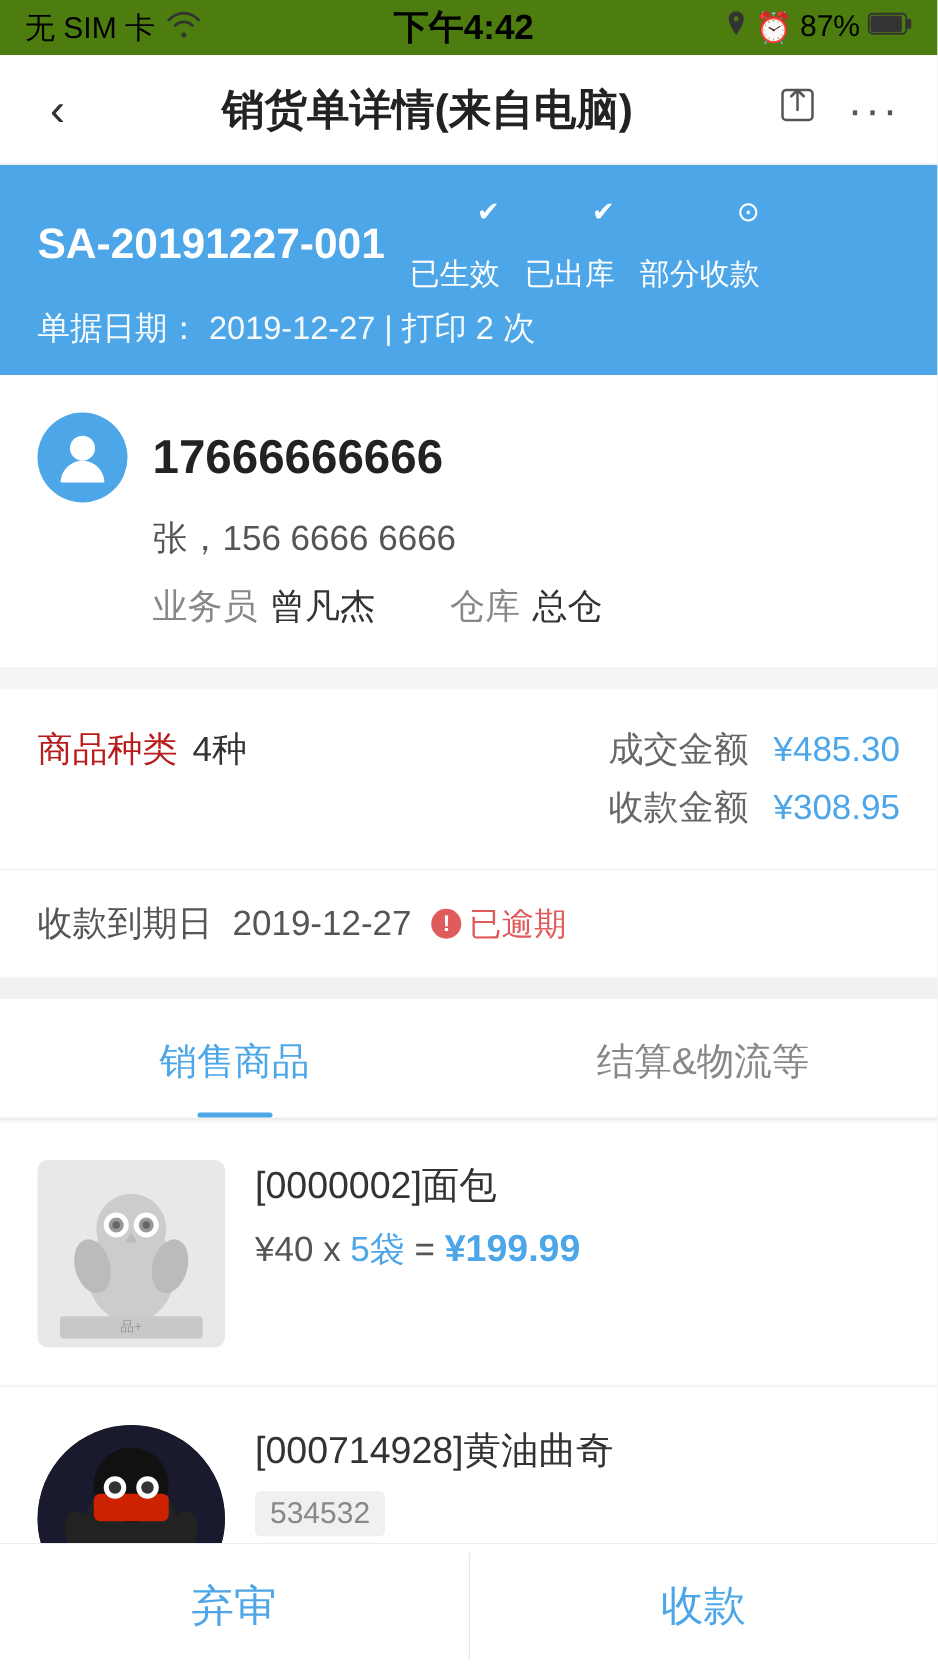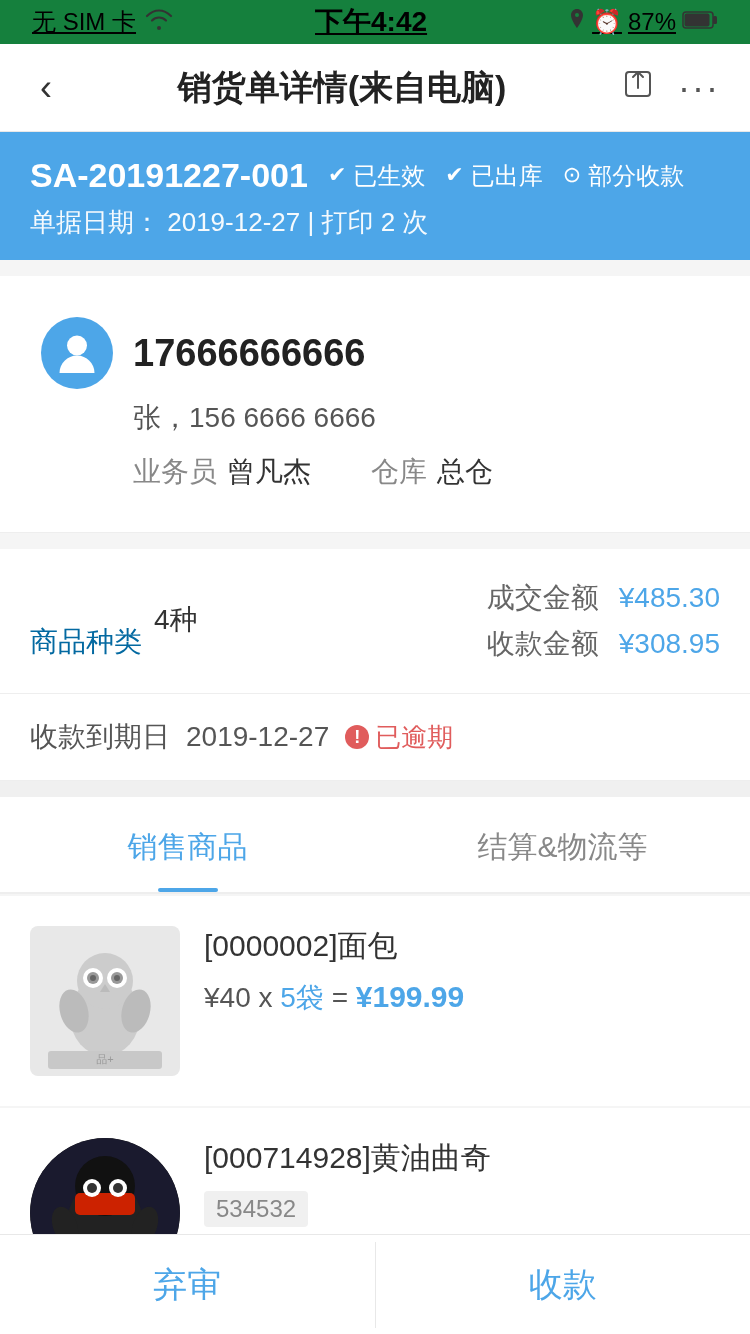--- a/index.html
+++ b/index.html
@@ -8,29 +8,28 @@
       font-family: -apple-system, "PingFang SC", "Helvetica Neue", Arial, sans-serif;
       background: #f5f5f5;
       width: 750px;
       min-height: 1334px;
       overflow-x: hidden;
       font-size: 28px;
     }
 
     
     .status-bar {
-      background: #15803d;
+      background: #4d7c0f;
       height: 44px;
       display: flex;
       align-items: center;
       justify-content: space-between;
-      padding: 0 32px;
+      padding: 0 20px;
       font-size: 24px;
       font-weight: 500;
-      text-decoration: underline;
     }
     .status-left { display: flex; align-items: center; gap: 8px; }
     .status-center { font-size: 28px; font-weight: 600; }
     .status-right { display: flex; align-items: center; gap: 6px; font-size: 24px; }
 
     
     .nav-bar {
       background: #fff;
       height: 88px;
       display: flex;
@@ -70,38 +69,39 @@
       gap: 20px;
       margin-bottom: 10px;
     }
     .order-id {
       font-size: 34px;
       font-weight: bold;
       color: #fff;
     }
     .badge {
       display: inline-flex;
-      align-items: flex-start;
-      gap: 7px;
+      align-items: flex-end;
+      gap: 19px;
       font-size: 24px;
       color: #fff;
+      flex-direction: column;
     }
     .badge-check::before { content: "✔"; font-size: 22px; }
     .badge-clock::before { content: "⊙"; font-size: 22px; }
     .banner-row2 {
       font-size: 26px;
       color: #fff;
       opacity: 0.95;
     }
 
     
     .customer-section {
       background: #fff;
-      padding: 41px;
-      margin-top: 16px;
+      padding: 30px;
+      margin-top: 0;
       border-bottom: 1px solid #eee;
     }
     .customer-row {
       display: flex;
       align-items: center;
       gap: 20px;
       margin-bottom: 10px;
     }
     .avatar {
       width: 72px;
@@ -153,21 +153,21 @@
       align-items: flex-start;
       border-bottom: 1px solid #eee;
     }
     .stats-left {
       display: flex;
       align-items: center;
       gap: 12px;
       font-size: 28px;
       color: #555;
     }
-    .stats-label { color: #0369a1; margin-top: 44px; }
+    .stats-label { color: #b91c1c; }
     .stats-value { color: #333; font-weight: 500; }
     .stats-right {
       display: flex;
       flex-direction: column;
       gap: 8px;
       align-items: flex-end;
     }
     .stat-row {
       display: flex;
       gap: 20px;

